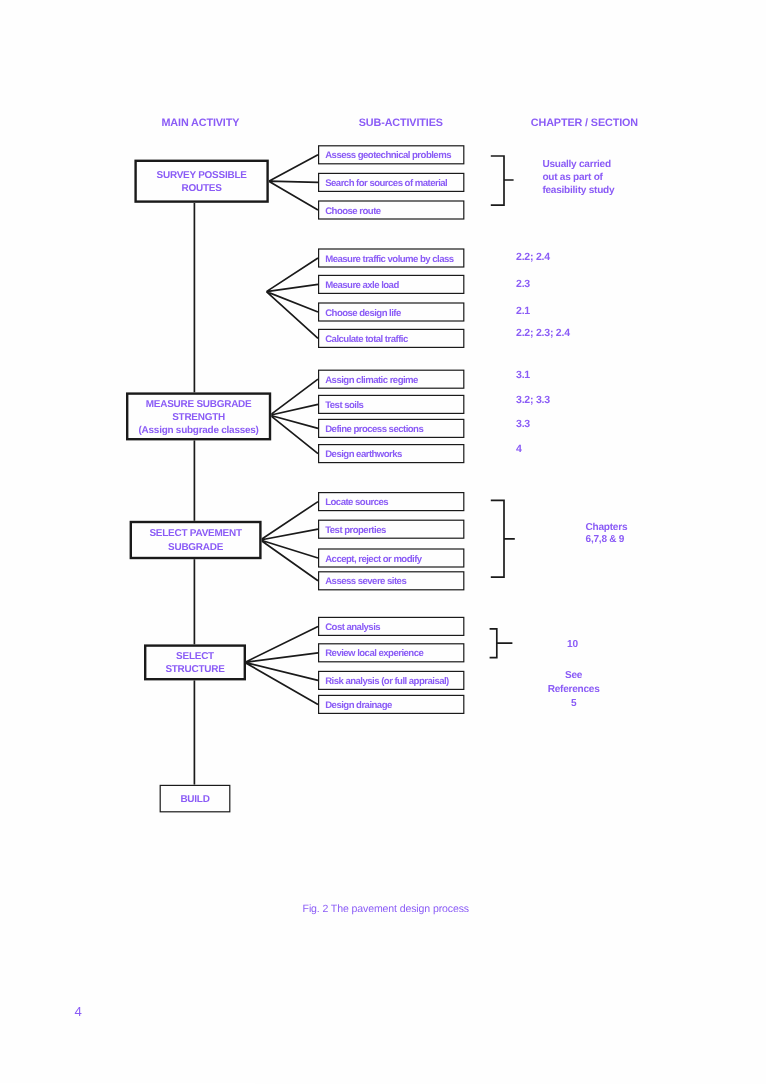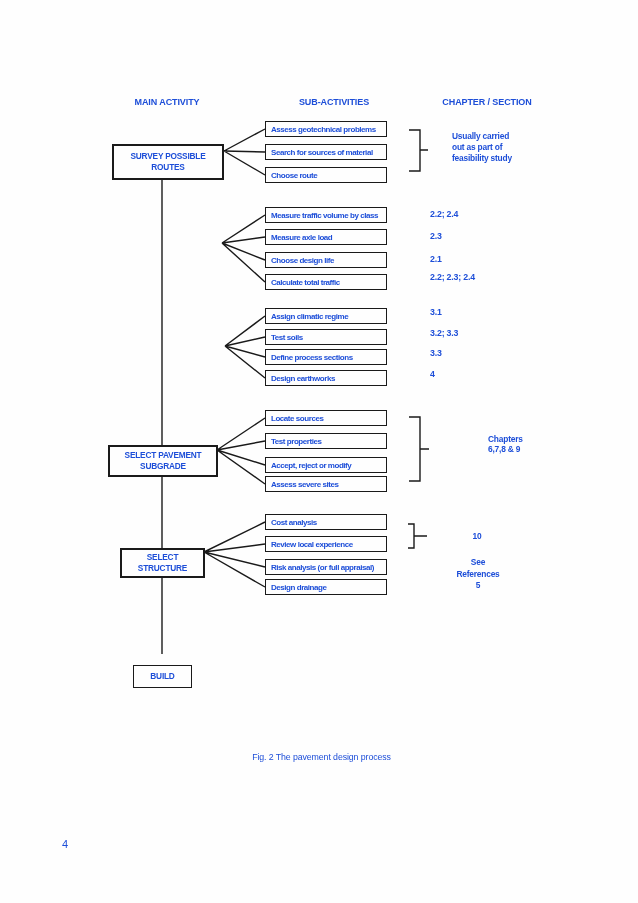--- a/index.html
+++ b/index.html
@@ -2,21 +2,21 @@
 <html><head>
 <meta charset="utf-8">
 <style>
   html, body { margin: 0; padding: 0; background: #ffffff; }
   .page {
     position: relative;
     width: 638px;
     height: 903px;
     background: #fefefe;
     font-family: "Liberation Sans", sans-serif;
-    color: #1d4ed8;
+    color: #8b5cf6;
     overflow: hidden;
   }
   .lines {
     position: absolute;
     left: 0; top: 0;
     z-index: 1;
     pointer-events: none;
   }
   .col-header {
     position: absolute;
@@ -36,21 +36,20 @@
     display: flex;
     flex-direction: column;
     align-items: center;
     justify-content: center;
     text-align: center;
     font-size: 8.3px;
     font-weight: bold;
     line-height: 11px;
     letter-spacing: -0.2px;
     white-space: nowrap;
-    margin-top: 11px;
   }
   .sub-box {
     position: absolute;
     z-index: 2;
     box-sizing: border-box;
     width: 122px;
     height: 16px;
     background: #fefefe;
     border: 1.5px solid #1a1a1a;
     display: flex;
@@ -164,20 +163,25 @@
     <span class="sub-label">Choose design life</span>
   </div>
   <div class="sub-box" style="left:265px; top:274px;">
     <span class="sub-label">Calculate total traffic</span>
   </div>
   <div class="chapter-val" style="top:209px;">2.2; 2.4</div>
   <div class="chapter-val" style="top:231px;">2.3</div>
   <div class="chapter-val" style="top:254px;">2.1</div>
   <div class="chapter-val" style="top:272px;">2.2; 2.3; 2.4</div>
 
+  <div class="main-box" style="left:105px; top:327px; width:121px; height:40px;">
+    <span>MEASURE SUBGRADE</span>
+    <span>STRENGTH</span>
+    <span>(Assign subgrade classes)</span>
+  </div>
   <div class="sub-box" style="left:265px; top:308px;">
     <span class="sub-label">Assign climatic regime</span>
   </div>
   <div class="sub-box" style="left:265px; top:329px;">
     <span class="sub-label">Test soils</span>
   </div>
   <div class="sub-box" style="left:265px; top:349px;">
     <span class="sub-label">Define process sections</span>
   </div>
   <div class="sub-box" style="left:265px; top:370px;">

